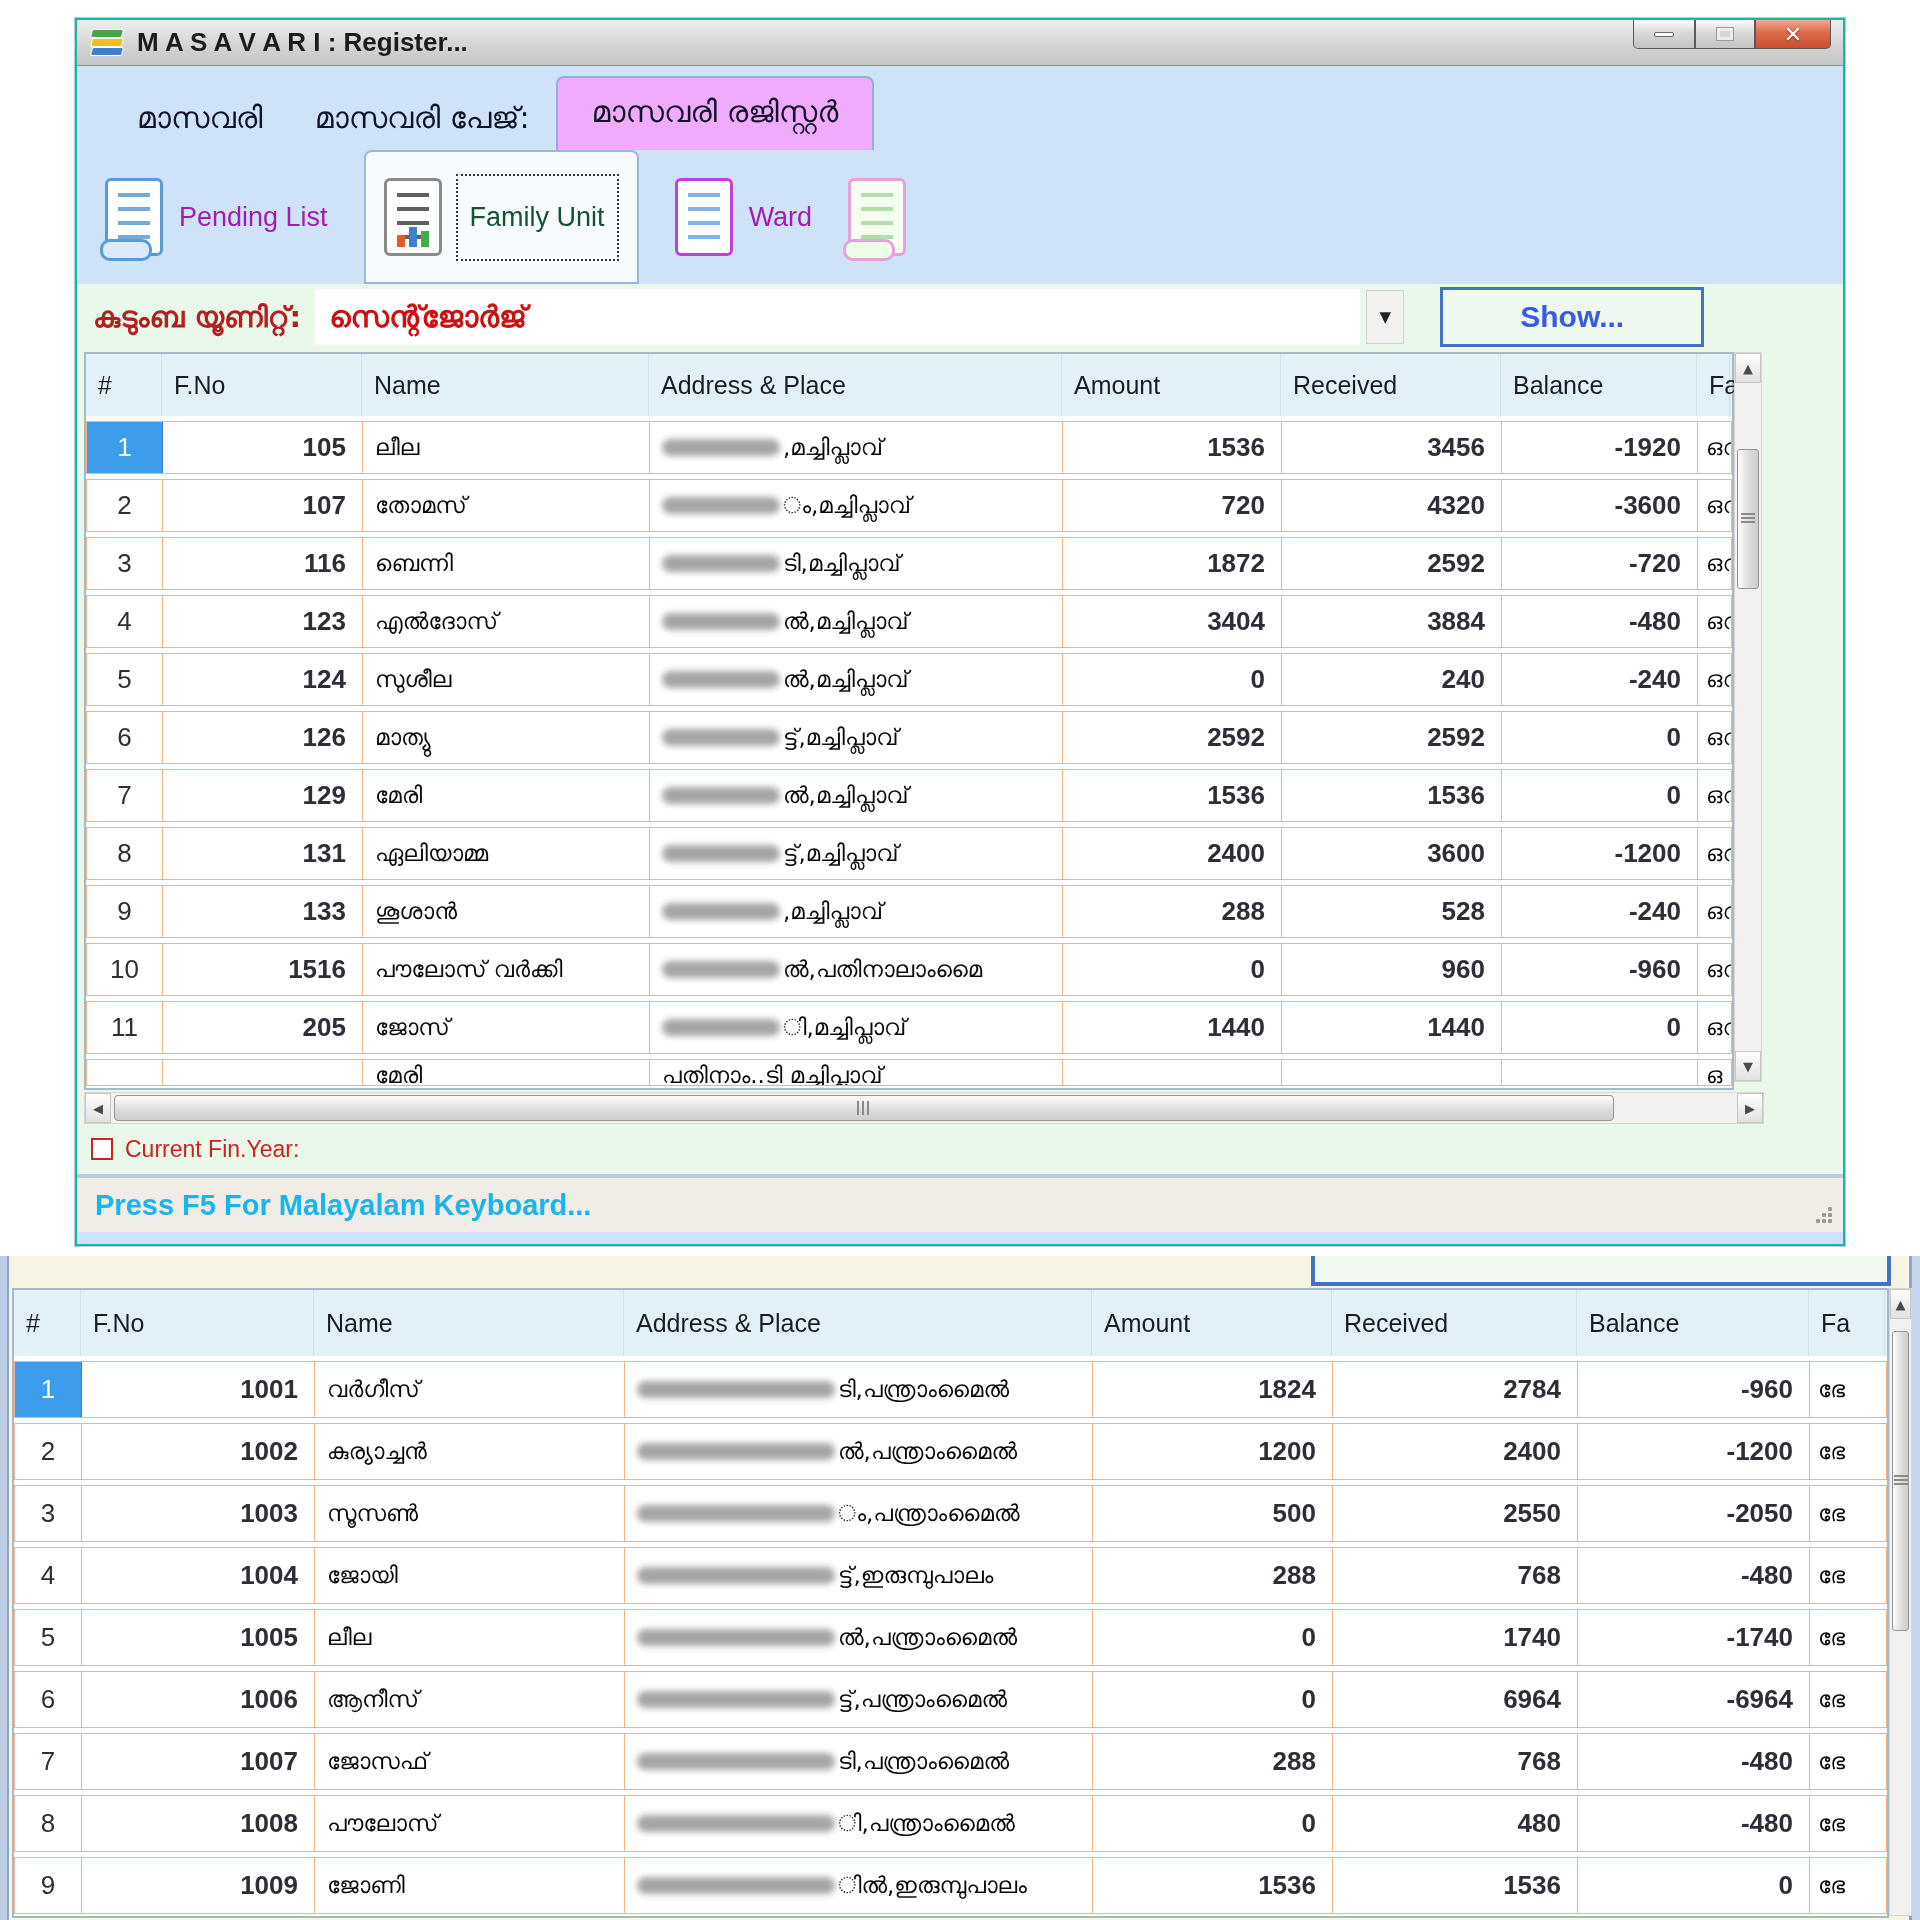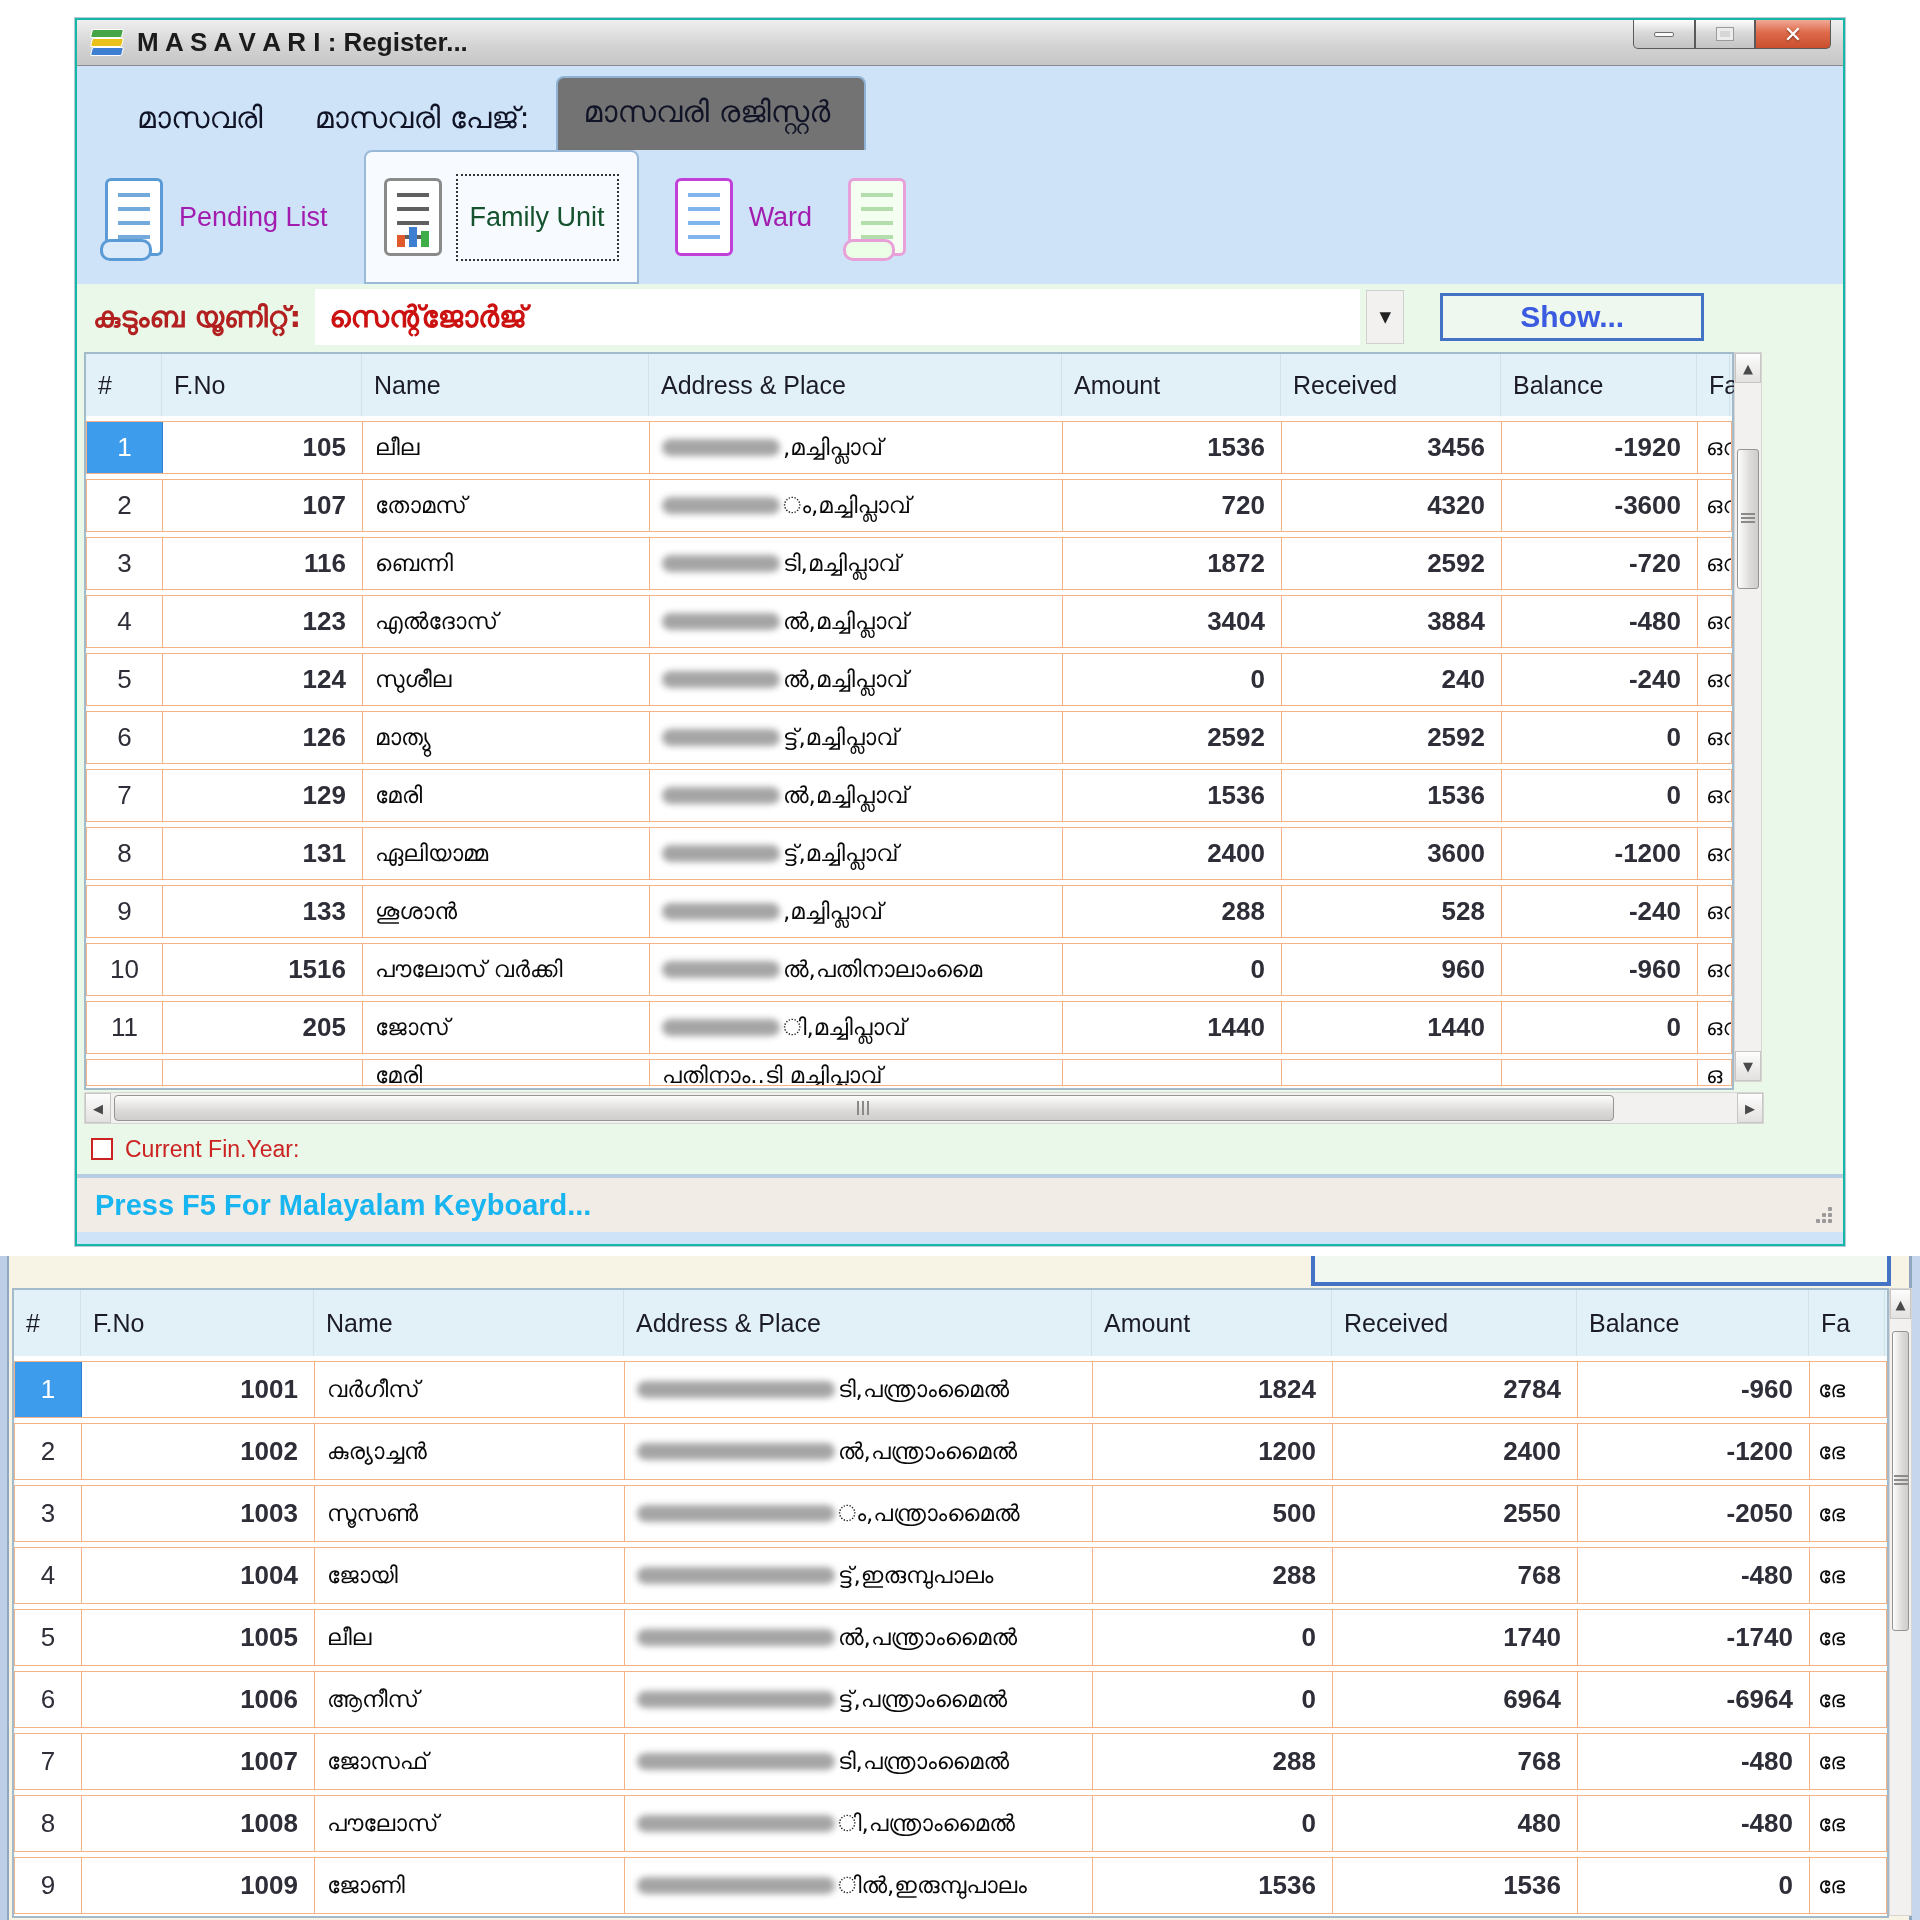--- a/index.html
+++ b/index.html
@@ -26,22 +26,22 @@
   .wbtn.max{width:60px;}
   .wbtn.close{width:76px;border-radius:0 0 5px 0;
     background:linear-gradient(#f0a896,#dd6a4b 45%,#c94f2e);color:#fff;
     font-weight:bold;font-size:22px;text-shadow:0 1px 2px #7a2a12;}
   .min-glyph{width:20px;height:5px;background:#fafafa;border:1px solid #6e6e6e;border-radius:2px;}
   .max-glyph{width:16px;height:12px;border:3px solid #ececec;outline:1px solid #9a9a9a;background:#d6d6d6;}
 
   
   .tabstrip{height:84px;background:#cfe3f8;display:flex;align-items:flex-end;padding-left:34px;}
   .tab{font-size:30px;color:#101426;padding:14px 26px;cursor:default;}
-  .tab.active{background:#737373;border:2px solid #8fb2d4;border-bottom:none;
-    border-radius:8px 8px 0 0;padding:16px 34px 20px 26px;}
+  .tab.active{background:#f0abfc;border:2px solid #8fb2d4;border-bottom:none;
+    border-radius:8px 8px 0 0;padding:16px 34px 20px 34px;}
 
   
   .toolbar{height:134px;background:#cfe3f8;display:flex;align-items:center;padding-left:28px;}
   .tool{display:flex;align-items:center;margin-right:36px;}
   .tool-label{font-family:"Liberation Sans",sans-serif;font-size:27px;color:#a21caf;margin-left:16px;}
   .icon-page{width:58px;height:78px;background:#fff;border-radius:6px;position:relative;}
   .lines{position:absolute;left:10px;right:10px;top:12px;bottom:14px;
     background:repeating-linear-gradient(180deg,currentColor 0 4px,transparent 4px 14px);opacity:.85;}
   .pend .icon-page{border:3px solid #5b9bd5;color:#5b9bd5;}
   .pend .icon-page:after{content:"";position:absolute;left:-8px;bottom:-8px;width:46px;height:16px;
@@ -61,21 +61,21 @@
   .scroll2 .icon-page:after{content:"";position:absolute;left:-8px;bottom:-8px;width:46px;height:16px;
     background:#eaffe6;border:3px solid #e8a0d8;border-radius:10px;}
 
   
   .filter-row{height:66px;background:#e9f8e9;display:flex;align-items:center;padding:0 10px 0 16px;}
   .filter-label{font-size:29px;font-weight:bold;color:#b22020;white-space:nowrap;}
   .combo{flex:0 0 1045px;height:56px;background:#fff;margin-left:14px;display:flex;
     align-items:center;padding-left:14px;font-size:30px;font-weight:bold;color:#cc1111;}
   .combo-arrow{width:38px;height:54px;background:#f2f1f0;border:1px solid #d0d0d0;margin-left:6px;
     display:flex;align-items:center;justify-content:center;font-size:15px;color:#222;}
-  .show-btn{width:264px;height:48px;margin-left:36px;border:3px solid #4472c4;background:#eef8ee;
+  .show-btn{width:264px;height:60px;margin-left:36px;border:3px solid #4472c4;background:#eef8ee;
     color:#3a5be0;font-family:"Liberation Sans",sans-serif;font-size:30px;font-weight:bold;
     display:flex;align-items:center;justify-content:center;}
 
   
   .gridsec{background:#e9f8e9;padding:2px 0 0 7px;}
   .gridblock{display:flex;}
   .ginner{background:#fff;border:2px solid #a2bac9;}
   .gridrow{display:grid;}
   .t1 .gridrow{grid-template-columns:76px 200px 287px 413px 219px 220px 196px 33px;}
   .t2 .gridrow{grid-template-columns:67px 233px 310px 468px 240px 245px 232px 76px;}

